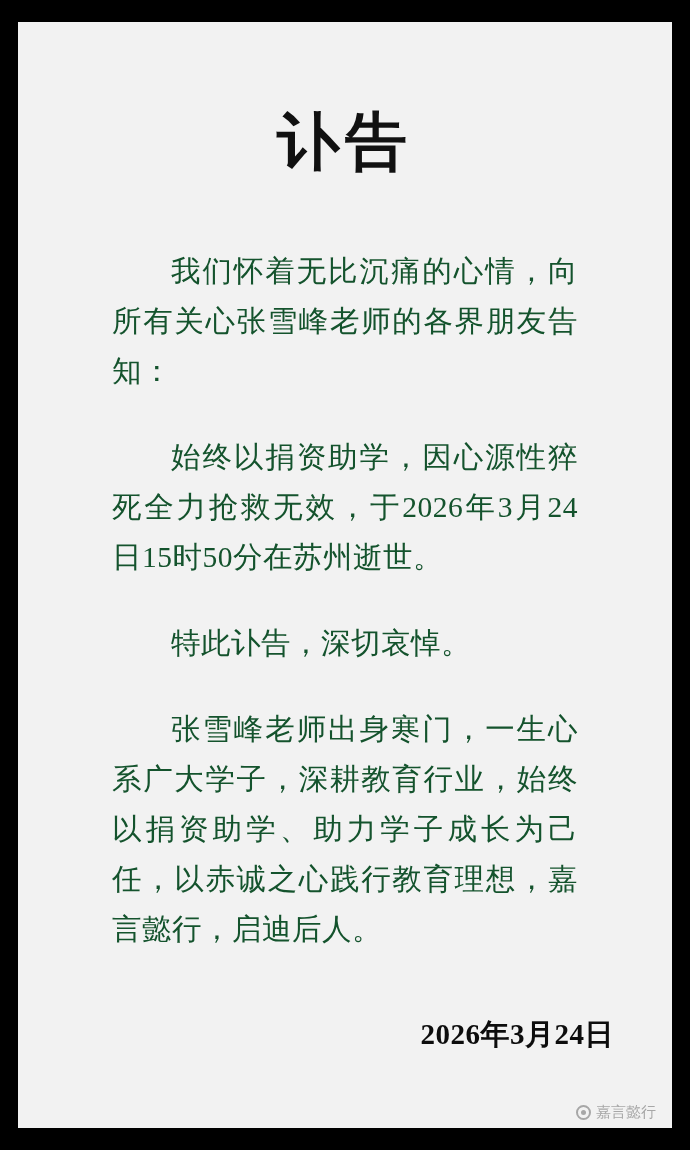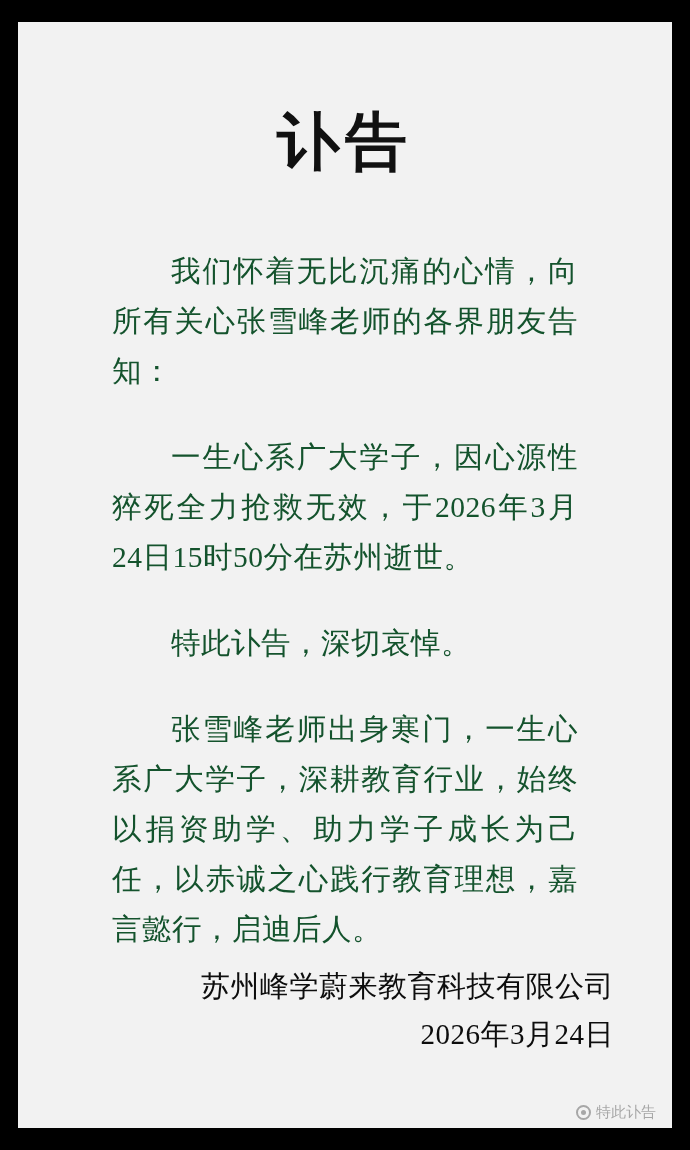--- a/index.html
+++ b/index.html
@@ -66,20 +66,21 @@
     font-size: 29px;
     line-height: 48px;
     color: #0d0d0d;
     letter-spacing: 0.5px;
   }
   .sig-company {
     display: block;
   }
   .sig-date {
     display: block;
+    font-weight: bold;
   }
   .watermark {
     position: absolute;
     right: 16px;
     bottom: 6px;
     display: flex;
     align-items: center;
     gap: 5px;
     color: #9a9a9a;
     font-size: 15px;
@@ -109,29 +110,28 @@
 </head>
 <body>
 
 <div class="page">
   <div class="sheet">
 
     <h1 class="notice-title">讣告</h1>
 
     <div class="body-block">
       <p class="para">我们怀着无比沉痛的心情，向所有关心张雪峰老师的各界朋友告知：</p>
-      <p class="para">一生心系广大学子，因心源性猝死全力抢救无效，于2026年3月24日15时50分在苏州逝世。</p>
+      <p class="para">始终以捐资助学，因心源性猝死全力抢救无效，于2026年3月24日15时50分在苏州逝世。</p>
       <p class="para">特此讣告，深切哀悼。</p>
       <p class="para">张雪峰老师出身寒门，一生心系广大学子，深耕教育行业，始终以捐资助学、助力学子成长为己任，以赤诚之心践行教育理想，嘉言懿行，启迪后人。</p>
     </div>
 
     <div class="signature">
-      <span class="sig-company">苏州峰学蔚来教育科技有限公司</span>
       <span class="sig-date">2026年3月24日</span>
     </div>
 
     <div class="watermark">
       <span class="weibo-eye"></span>
-      <span>特此讣告</span>
+      <span>嘉言懿行</span>
     </div>
 
   </div>
 </div>
 
 </body></html>

